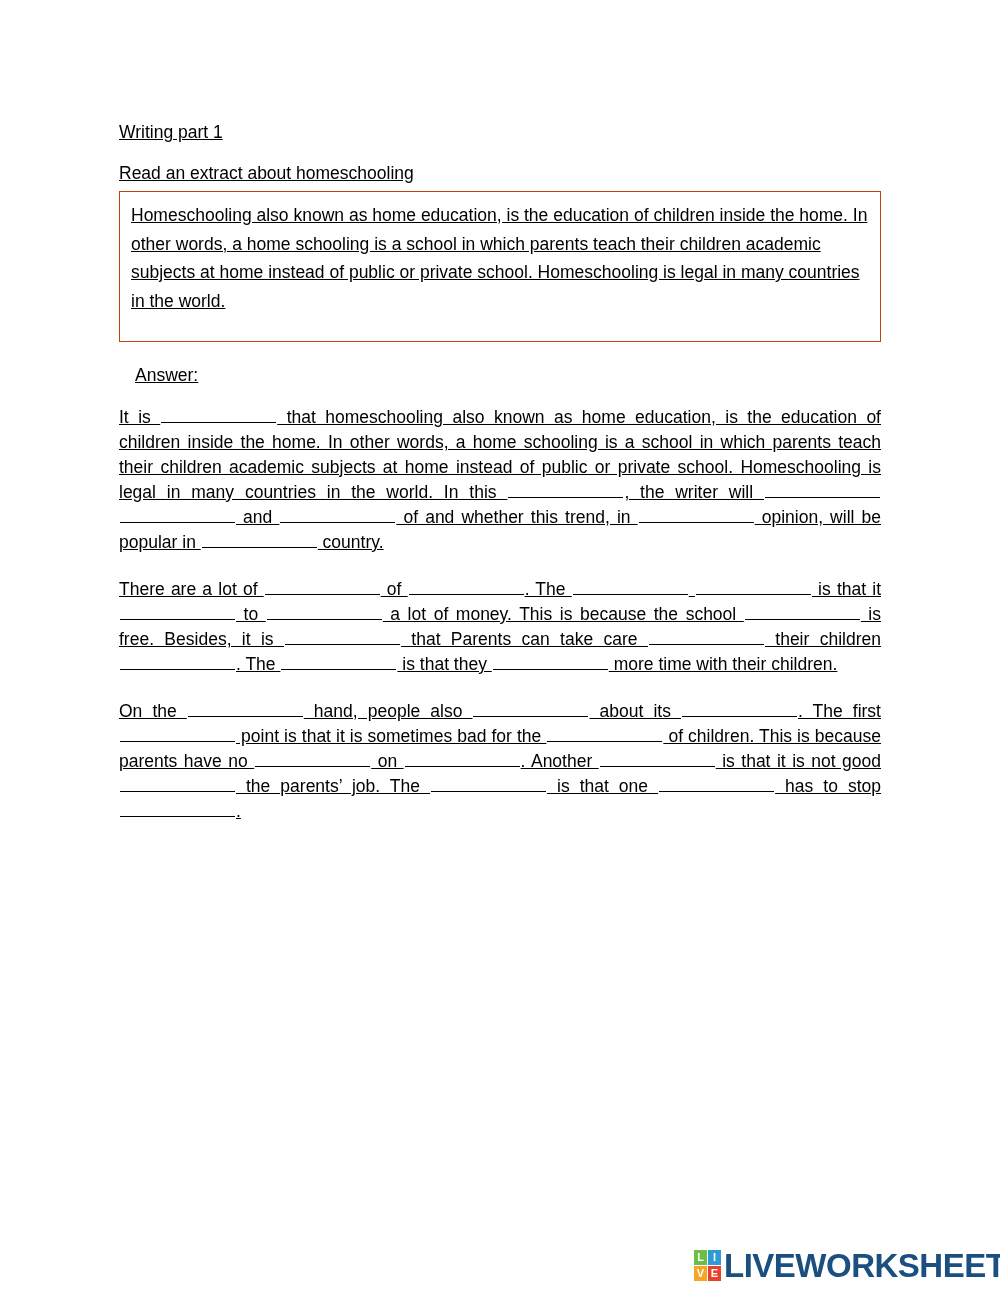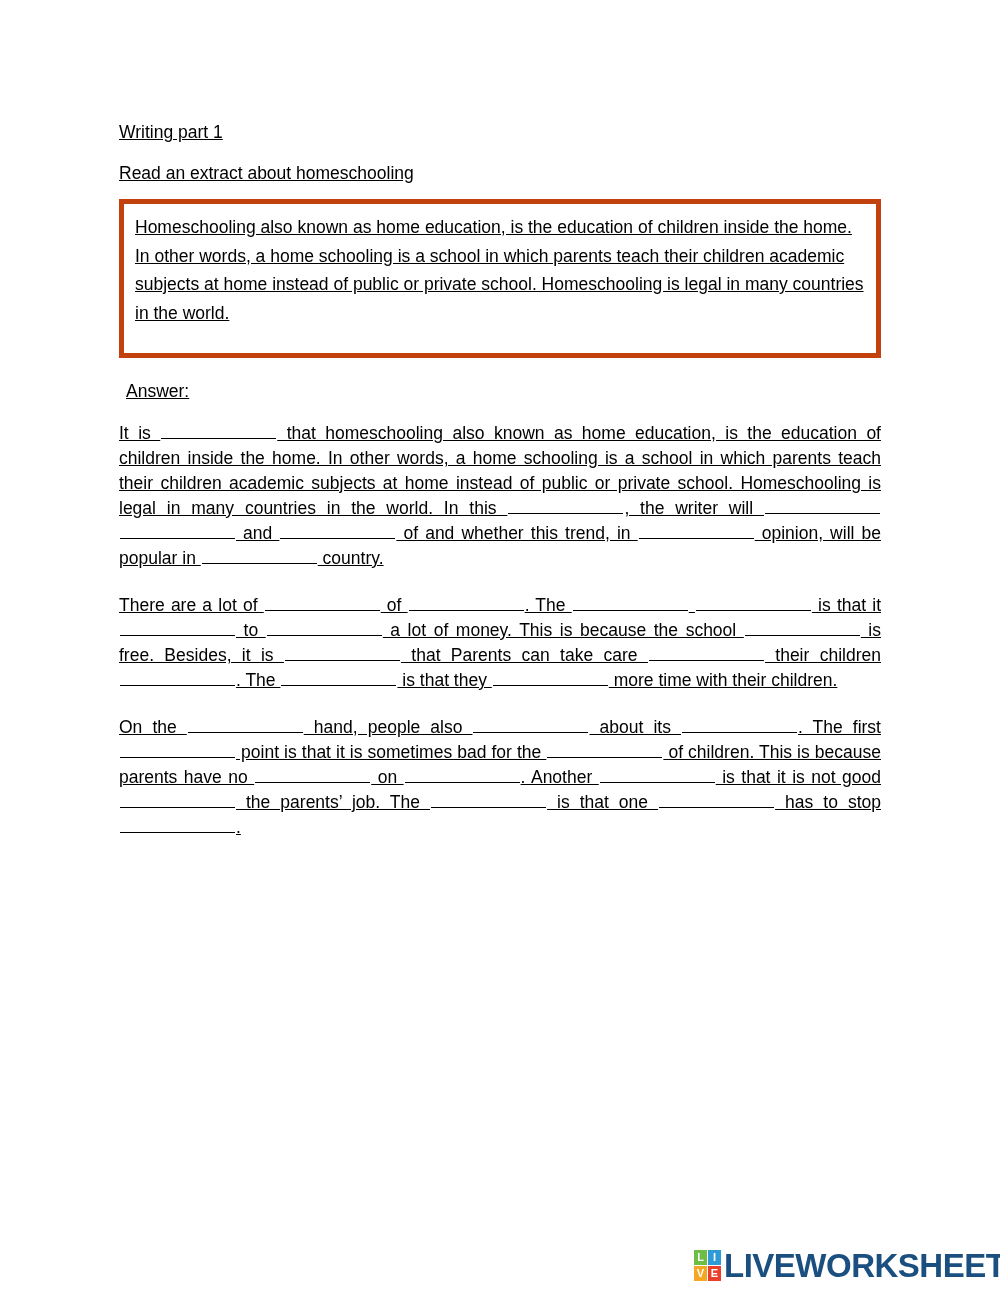--- a/index.html
+++ b/index.html
@@ -28,45 +28,45 @@
   }
   .line-title {
     font-size: 17.5px;
     line-height: 28px;
     margin: 0 0 13px 0;
     white-space: nowrap;
   }
   .line-sub {
     font-size: 17.5px;
     line-height: 28px;
-    margin: 0 0 12px 0;
+    margin: 0 0 4px 0;
     white-space: nowrap;
   }
   .extract-box {
-    border: 5px solid #c2410c;
+    border: 1px solid #c2410c;
     box-sizing: border-box;
     width: 762px;
     padding: 9px 11px 26px 11px;
     margin: 0 0 8px 0;
   }
   .extract-box p {
     margin: 0;
     font-size: 17.5px;
     line-height: 28.5px;
     text-align: left;
   }
   .prompt {
     margin: 6px 0 0 0;
     font-size: 17.5px;
     line-height: 28.5px;
     text-align: justify;
     text-justify: inter-word;
   }
   .answer-label {
-    margin: 19px 0 13px 7px;
+    margin: 19px 0 13px 16px;
     font-size: 17.5px;
     line-height: 28px;
   }
   .para {
     margin: 16px 0 22px 0;
     font-size: 17.5px;
     line-height: 25px;
     text-align: justify;
     text-justify: inter-word;
   }

